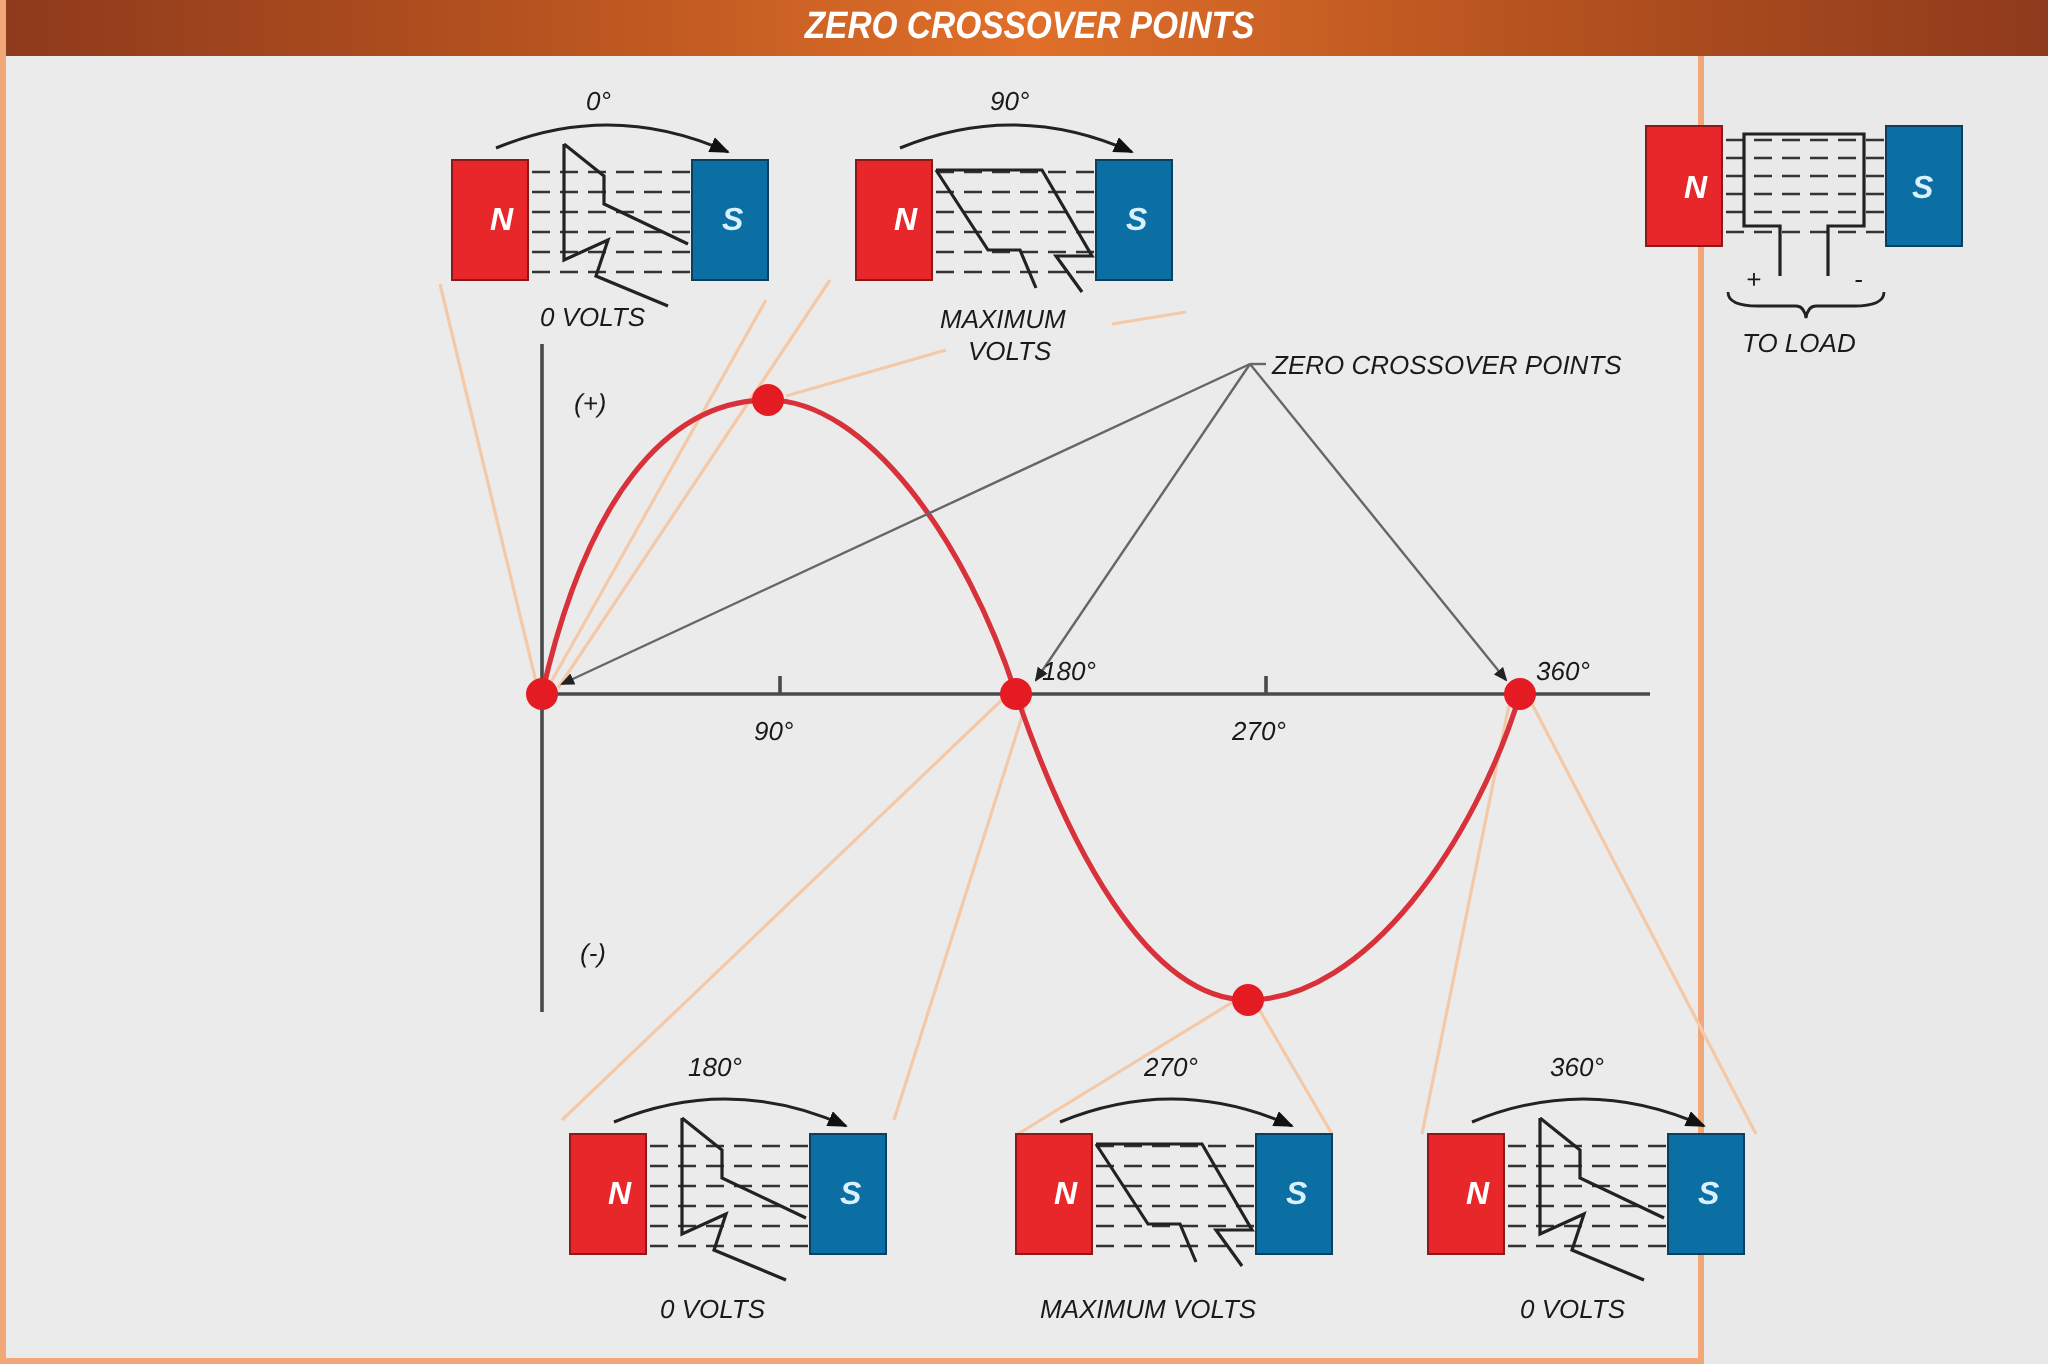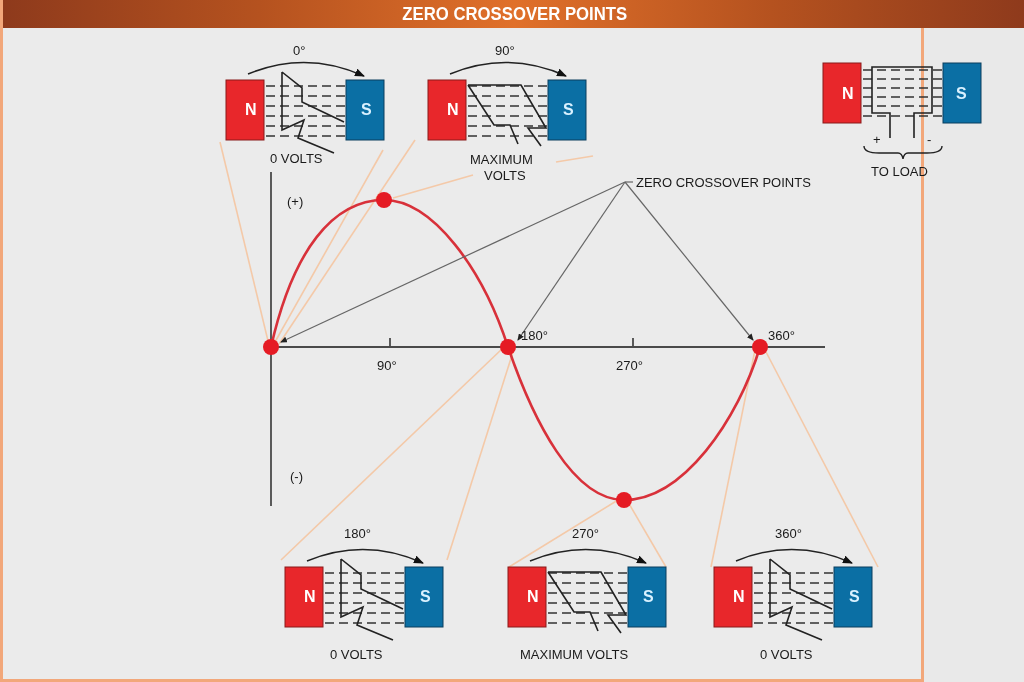--- a/index.html
+++ b/index.html
@@ -1,17 +1,17 @@
 <!DOCTYPE html>
 <html><head>
 <meta charset="utf-8">
 <style>
   html, body { margin: 0; padding: 0; }
   body { width: 1024px; height: 682px; overflow: hidden; background: #e9e9e9; font-family: "Liberation Sans", sans-serif; }
-  .frame { position: relative; width: 924px; height: 682px; background: #ebebeb; box-sizing: border-box; border-left: 3px solid #f2a77a; border-right: 3px solid #f2a77a; border-bottom: 3px solid #f2a77a; }
+  .frame { position: relative; width: 852px; height: 682px; background: #ebebeb; box-sizing: border-box; border-left: 3px solid #f2a77a; border-right: 3px solid #f2a77a; border-bottom: 3px solid #f2a77a; font-style: italic; }
   .title-bar { position: absolute; left: 0; top: 0; width: 1024px; height: 28px; background: linear-gradient(90deg, #8e3a1c 0%, #b5521f 25%, #e0702a 50%, #b5521f 75%, #8e3a1c 100%); display: flex; align-items: center; justify-content: center; }
   .title-text { color: #ffffff; font-weight: bold; font-size: 19px; letter-spacing: 0; font-family: "Liberation Sans", sans-serif; transform: scaleX(0.88); }
   svg { position: absolute; left: 0; top: 0; }
   svg text { font-family: "Liberation Sans", sans-serif; fill: #1a1a1a; }
 </style>
 </head>
 <body>
 
 <div class="frame">
   <div class="title-bar">

